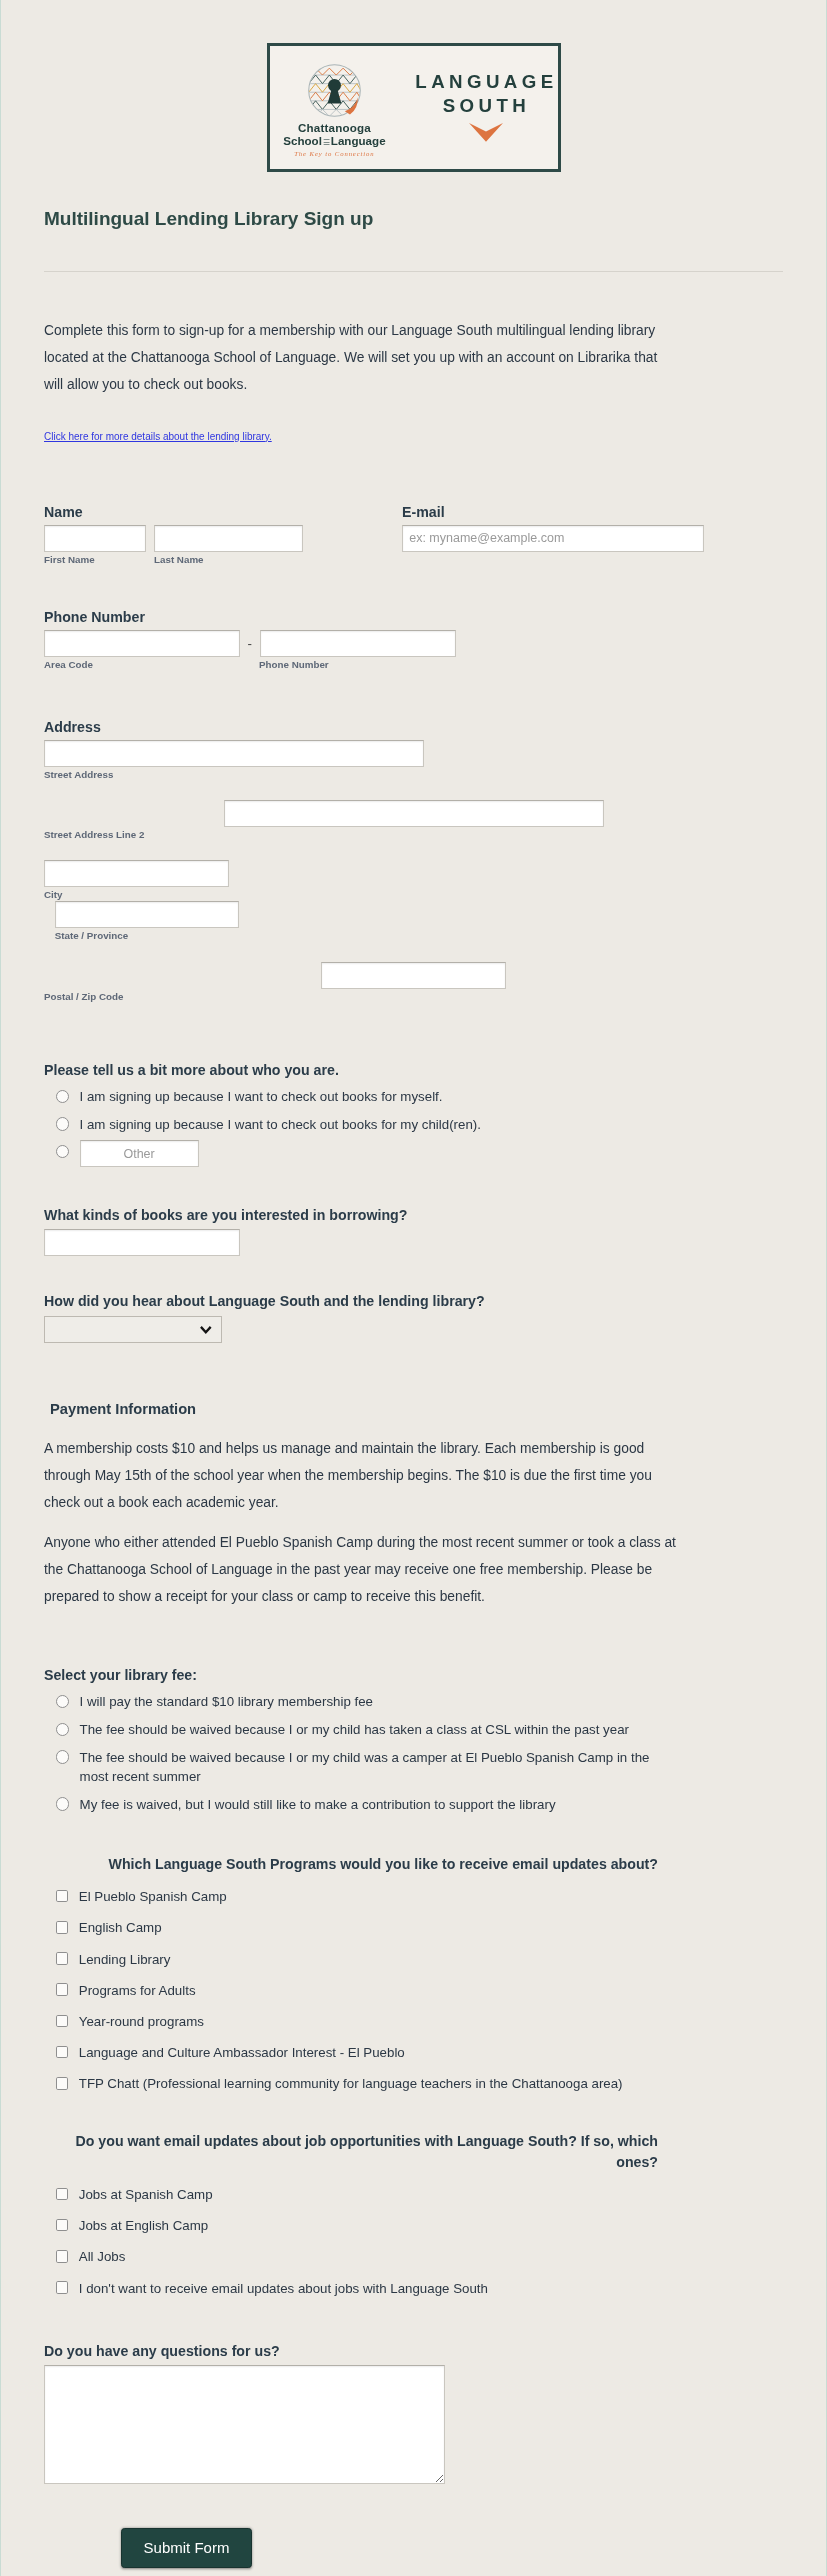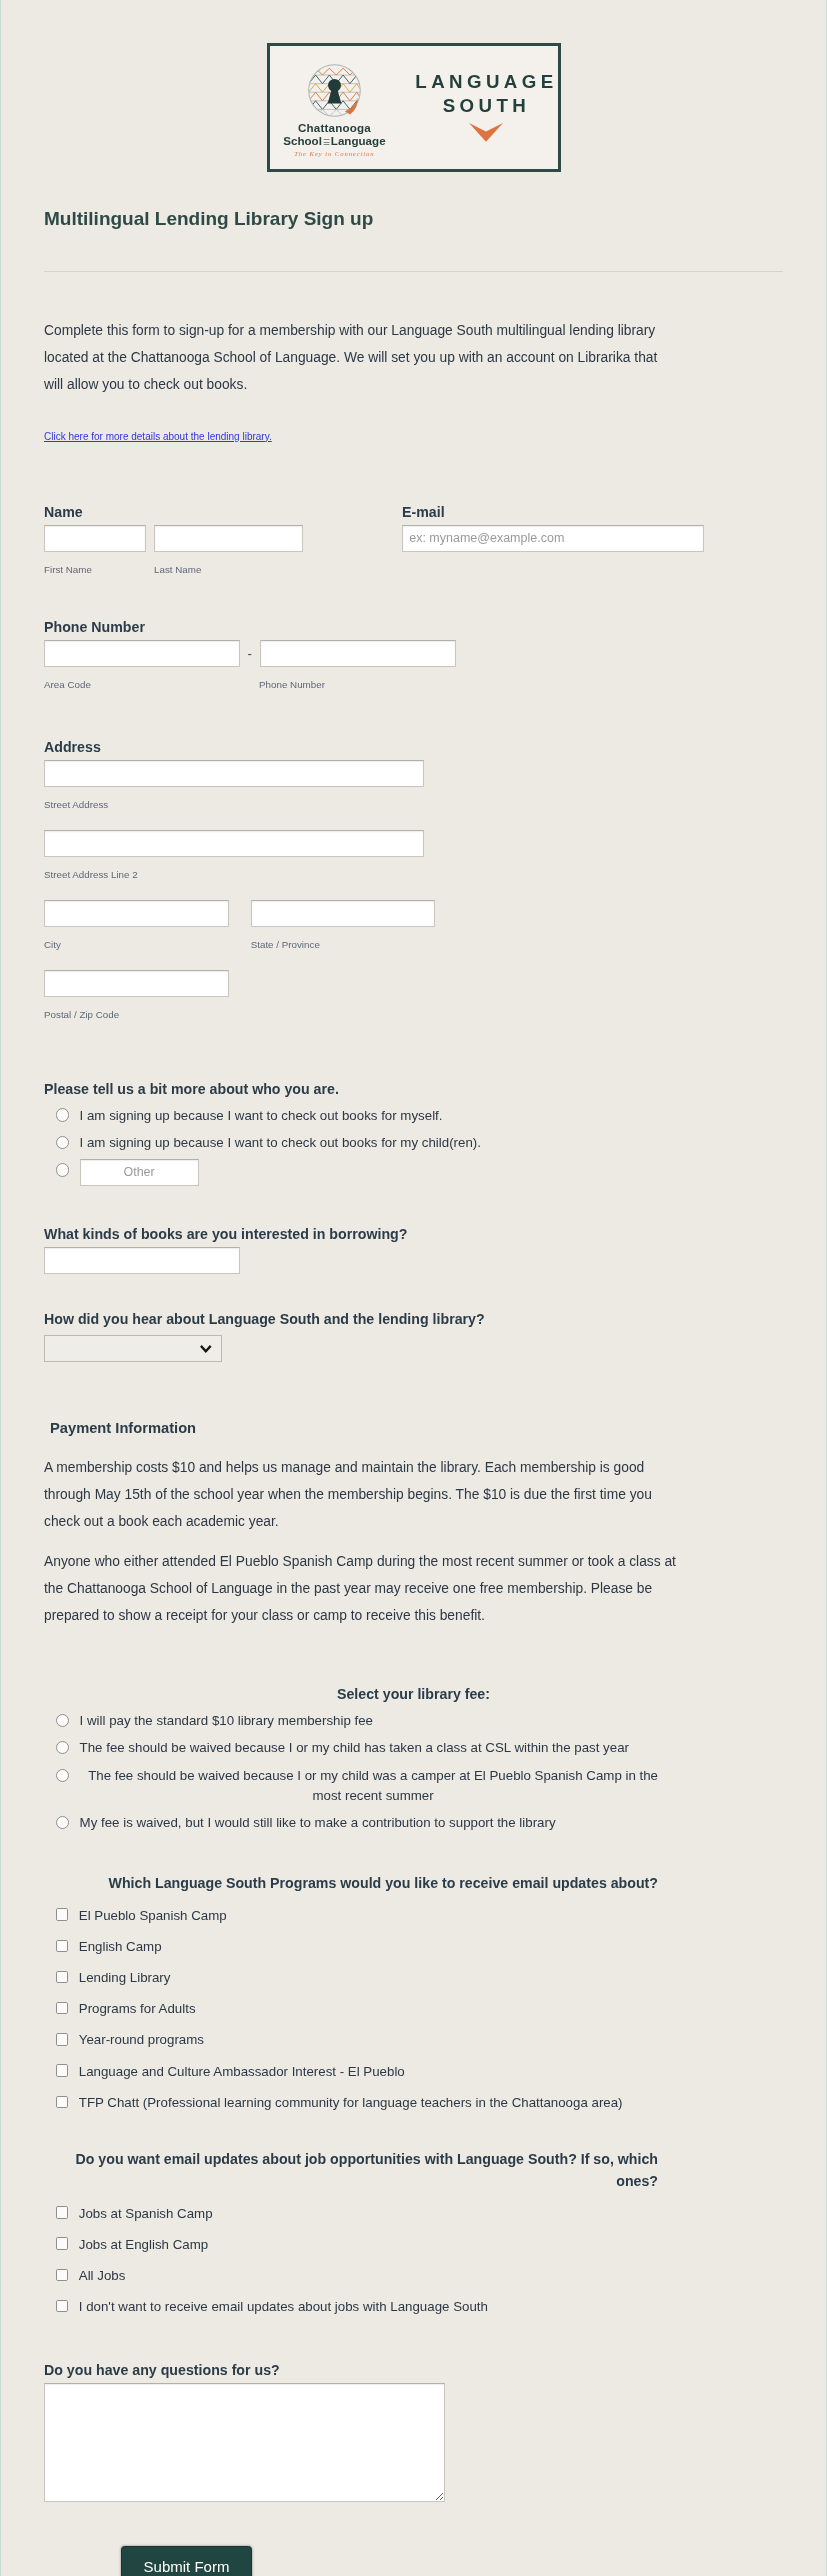--- a/index.html
+++ b/index.html
@@ -31,21 +31,21 @@
 
   
   .form-title { margin:32px 0 0 43px; font-size:19px; font-weight:bold; color:#2e4a46; line-height:30px; }
   hr.divider { margin:37px 43px 0 43px; border:none; border-top:0.9px solid #d6d3cc; }
   .intro-p { margin:45px 43px 0 43px; max-width:623px; font-size:13.8px; line-height:27px; }
   .intro-link-row { margin:28.5px 43px 0 43px; }
   a.intro-link { color:#2f36e0; font-size:10px; text-decoration:underline; cursor:pointer; }
 
   
   .q-label { font-size:14.2px; font-weight:bold; color:#2b3c49; line-height:18px; }
-  .sub-label { font-size:9.8px; color:#5e6877; line-height:12.5px; margin-top:12px; }
+  .sub-label { font-size:9.8px; color:#5e6877; line-height:12.5px; margin-top:2px;font-weight:bold; }
   input.ti, .ti-area {
     background:#fff; border:0.9px solid #c9c6bf; border-top-color:#b3b0a9;
     box-shadow:inset 0 0.9px 1.8px rgba(0,0,0,.08);
     height:27px; font-size:12.5px; color:#333; padding:0 6.2px;
     font-family:"Liberation Sans","DejaVu Sans",sans-serif;
   }
   input.ti::placeholder { color:#9a9a9a; opacity:1; }
   .row { display:flex; }
   .col { display:flex; flex-direction:column; }
 
@@ -59,21 +59,21 @@
   .sub-last { margin-left:8px; }
 
   .phone-block { margin-top:42px; }
   .in-area { width:196px; }
   .phone-sep { width:19.6px; text-align:center; font-size:13.3px; color:#444; }
   .in-phone { width:196px; }
   .phone-subs .sub-area { width:215px; }
 
   .address-block { margin-top:46px; }
   .in-street { width:380px; }
-  .addr-gap { margin-top:18.7px; }
+  .addr-gap { margin-top:18.7px;flex-direction:column; }
   .in-city { width:185px; }
   .in-state { width:184px; margin-left:10.7px; }
   .in-zip { width:185px; }
   .city-col { width:196px; }
 
   
   .section { margin-left:43px; margin-right:43px; }
   .opt-row { display:flex; align-items:flex-start; margin-top:8px; }
   .opt-row:first-of-type { margin-top:9px; }
   .radio {
@@ -94,21 +94,21 @@
   .select {
     margin-top:6.2px; width:178px; height:27px; background:#efede8;
     border:0.9px solid #bdb9b1; position:relative; cursor:pointer;
   }
   .select svg { position:absolute; right:9px; top:9px; }
 
   .payment-heading { margin:58px 43px 0 49px; font-size:14.7px; font-weight:bold; color:#2b3c49; }
   .pay-p { margin:18px 43px 0 43px; max-width:632px; font-size:13.8px; line-height:27px; }
   .pay-p2 { margin-top:13.3px; }
 
-  .fee-block { margin-top:56px;text-align:center; }
+  .fee-block { margin-top:56px; }
   .programs-block { margin-top:40px; }
   .jobs-block { margin-top:37px; }
   .cb-list .opt-row { margin-top:11.6px; }
   .cb-list { margin-top:7.1px; }
   .heading-wrap-690 { max-width:614px; line-height:21.3px;text-align:right; }
 
   .questions-block { margin-top:44px; }
   textarea.qa {
     display:block; margin-top:4.4px; width:401px; height:119px; resize:both;
     background:#fff; border:0.9px solid #c9c6bf; border-top-color:#b3b0a9;

